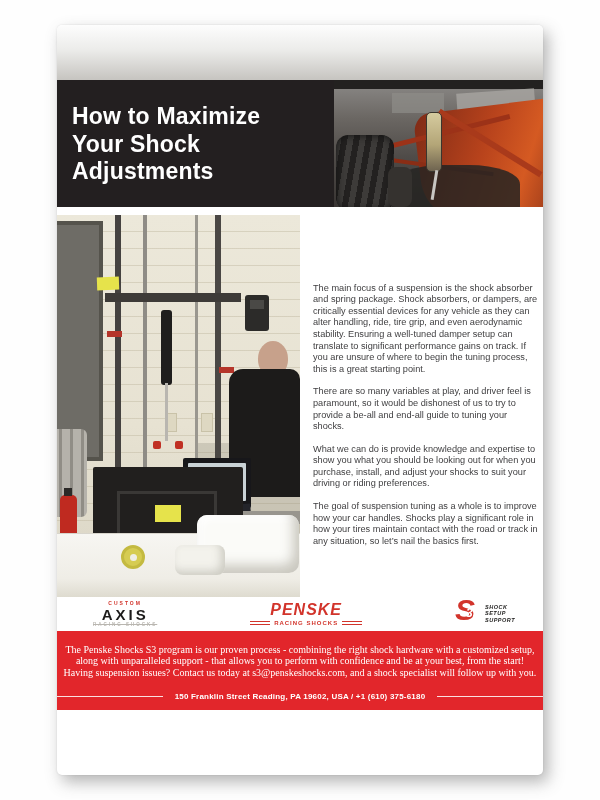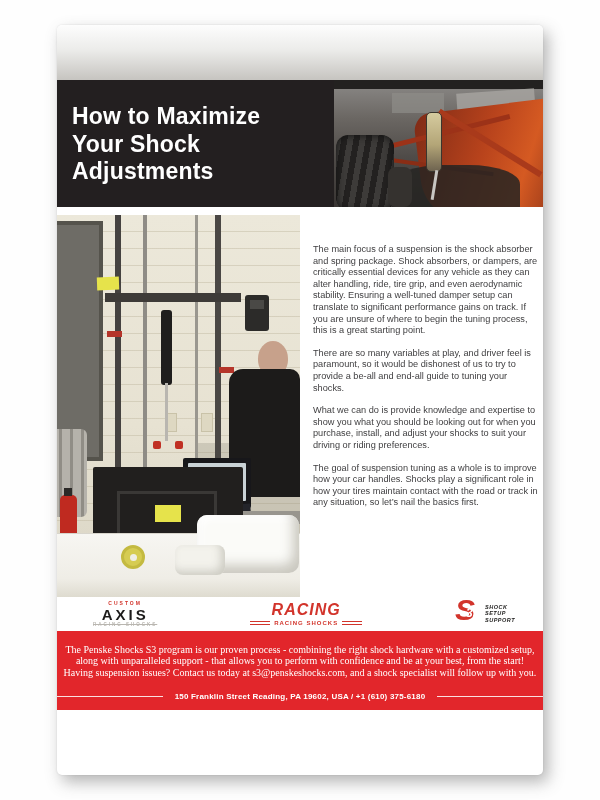--- a/index.html
+++ b/index.html
@@ -31,21 +31,21 @@
             background:linear-gradient(180deg,#d6cb9f 0%,#b3a577 55%,#6e6350 100%);}
   .hp-shaft{position:absolute;left:99px;top:90px;width:3px;height:30px;background:#c8c6c2;transform:rotate(9deg);}
   .hp-tire{position:absolute;left:2px;bottom:-4px;width:58px;height:76px;border-radius:12px;background:#2a2827;
            background-image:repeating-linear-gradient(100deg,#3d3b39 0 6px,#232120 6px 12px);box-shadow:inset 0 0 8px #111;}
   .hp-tire2{position:absolute;left:54px;bottom:0;width:24px;height:40px;border-radius:8px;background:#35322f;}
 
   
   .gap{height:8px;background:#ffffff;}
 
   
-  .content{display:flex;height:382px;}
+  .content{display:flex;height:382px;align-items:center;}
   .workshop{position:relative;width:243px;height:382px;overflow:hidden;flex:0 0 auto;
             background:linear-gradient(180deg,#ece8da 0%,#e7e2d2 55%,#d9d4c4 100%);}
   .ws-brick{position:absolute;inset:0;background-image:repeating-linear-gradient(180deg,transparent 0 16px,rgba(190,182,158,.45) 16px 17px);}
   .ws-door{position:absolute;left:0;top:6px;width:46px;height:240px;background:#6e6c66;border:4px solid #55534c;border-left:none;box-sizing:border-box;}
   .ws-shadowwall{position:absolute;right:0;top:228px;width:105px;height:95px;background:rgba(118,112,100,.22);}
   .ws-post1{position:absolute;left:58px;top:0;width:6px;height:300px;background:#454240;}
   .ws-post2{position:absolute;left:86px;top:0;width:4px;height:285px;background:#8f8c86;}
   .ws-post3{position:absolute;left:158px;top:0;width:6px;height:300px;background:#4a4744;}
   .ws-post4{position:absolute;left:138px;top:0;width:3px;height:280px;background:#9a978f;}
   .ws-crossbar{position:absolute;left:48px;top:78px;width:136px;height:9px;background:#3e3b38;}
@@ -188,21 +188,21 @@
       </div>
     </div>
 
     <div class="logo-row">
       <div class="axis-logo">
         <span class="axis-top">CUSTOM</span>
         <span class="axis-main">AXIS</span>
         <span class="axis-sub">RACING SHOCKS</span>
       </div>
       <div class="penske-logo">
-        <span class="penske-main">RACING</span>
+        <span class="penske-main">PENSKE</span>
         <div class="penske-subrow">
           <span class="penske-stripe"></span>
           <span class="penske-sub">RACING SHOCKS</span>
           <span class="penske-stripe"></span>
         </div>
       </div>
       <div class="s3-logo">
         <div class="s3-mark">
           <span class="s3-s">S</span>
           <span class="s3-3">3</span>

